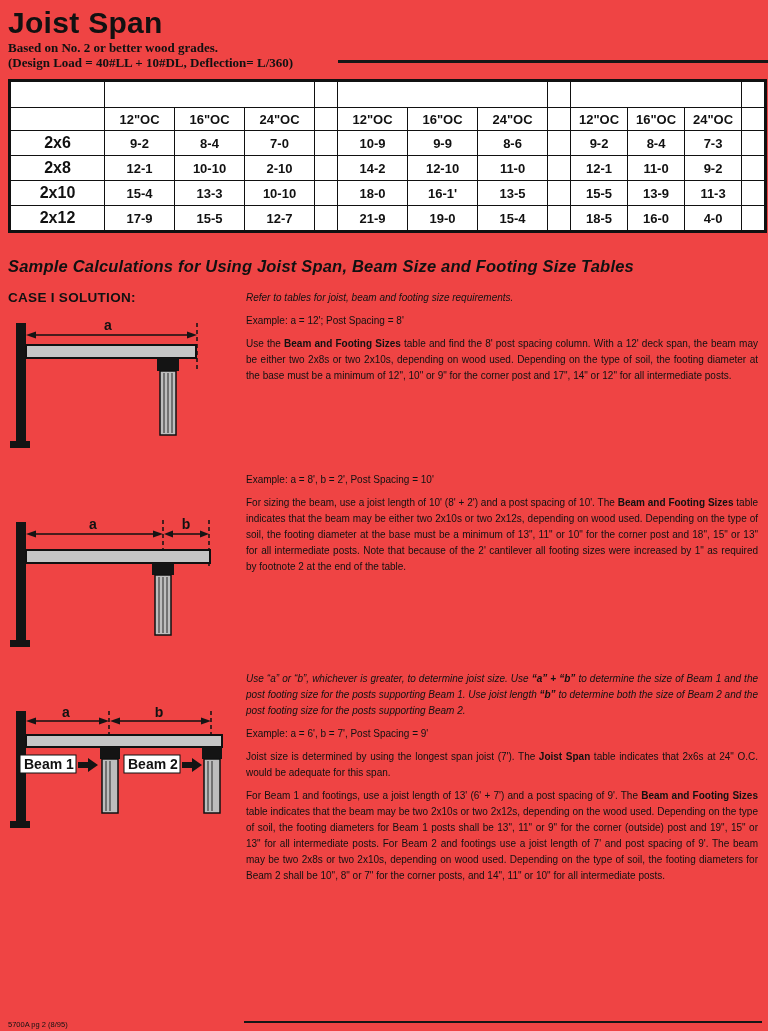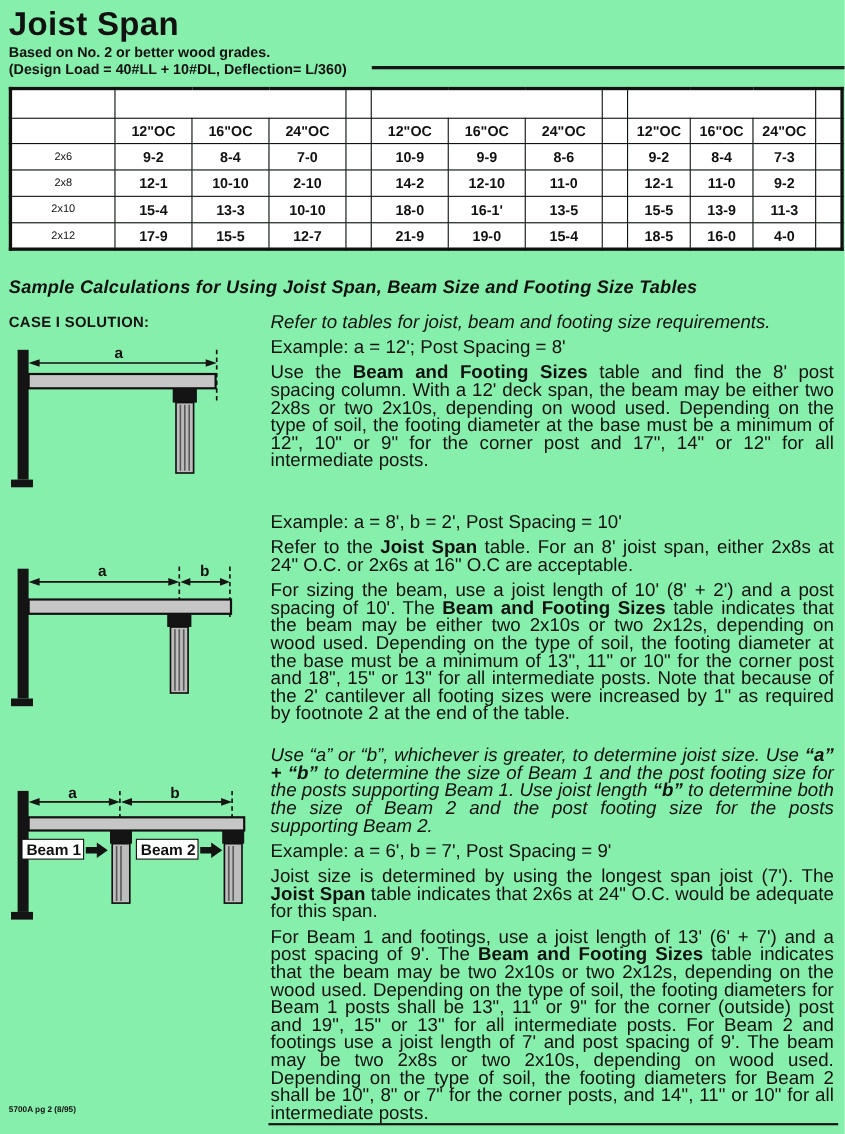--- a/index.html
+++ b/index.html
@@ -1,63 +1,63 @@
 <!DOCTYPE html>
 <html><head>
 <meta charset="utf-8">
 <style>
   * { margin:0; padding:0; box-sizing:border-box; }
   html,body { background:#ffffff; }
   .page {
     width:768px; height:1031px; position:relative; overflow:hidden;
-    background:#86efac; color:#111;
+    background:#ef4444; color:#111;
     font-family:"Liberation Sans", sans-serif;
     padding:6px 6px 0 8px;
   }
   .title { font-size:30px; font-weight:bold; letter-spacing:.3px; line-height:34px; }
-  .sub { font-size:13px; font-weight:bold; line-height:15px; }
+  .sub { font-size:13px; font-weight:bold; line-height:15px;font-family:Liberation Serif, serif; }
   .topline { position:absolute; top:60px; left:338px; width:430px; height:3px; background:#161616; }
 
   
   .jtable { border-collapse:collapse; margin-top:9px; width:756px; border:3px solid #111; table-layout:fixed; }
   .jtable th, .jtable td { border:1.5px solid #111; text-align:center; padding:3px 0; background:#fff; }
   .species { background:#161616; color:#fff; font-size:14px; font-weight:bold; height:27px; }
   .corner { background:#fff; }
   .oc { font-size:13px; font-weight:bold; height:23px; }
-  .size-cell { font-weight:normal; font-size:10px; }
+  .size-cell { font-weight:bold; font-size:16px; }
   .val { font-size:13px; font-weight:bold; height:24px; }
   .gap { background:#fff; }
   .blk { background:#161616; }
 
   
   .section-heading { font-size:16.5px; font-weight:bold; margin:24px 0 14px 0; letter-spacing:.2px;font-style:italic; }
   .case-label { font-size:13.5px; font-weight:bold; letter-spacing:.3px; }
   .case-row { display:flex; }
   .case-row.later { margin-top:15px; }
   .case-left { width:238px; flex:none; }
   .case-right { flex:1; padding-right:4px; }
-  .para { font-size:17px; line-height:16px; text-align:justify; margin-bottom:7px; }
+  .para { font-size:10px; line-height:16px; text-align:justify; margin-bottom:7px; }
   .para.italic { font-style:italic; }
   .b { font-weight:bold; }
 
   
   svg.diagram { display:block; }
   .d1 { margin-top:12px; }
   .d2 { margin-top:42px; }
   .d3 { margin-top:36px; }
   svg text { font-family:"Liberation Sans", sans-serif; font-weight:bold; font-size:14px; fill:#111; }
   .dim   { stroke:#111; stroke-width:1.5; }
   .dash  { stroke:#111; stroke-width:1.5; stroke-dasharray:4 3; }
   .solid { fill:#141414; }
   .beam  { fill:#c6c6c6; stroke:#111; stroke-width:2; }
   .post  { fill:#bdbdbd; stroke:#111; stroke-width:1.5; }
   .hatch { stroke:#5a5a5a; stroke-width:1.5; }
   .lblbox{ fill:#fff; stroke:#111; stroke-width:1; }
 
-  .footer-code { position:absolute; left:8px; bottom:18px; font-size:7.5px; font-weight:bold; }
+  .footer-code { position:absolute; left:8px; bottom:2px; font-size:7.5px; font-weight:normal; }
   .bottomline { position:absolute; left:244px; bottom:8px; width:518px; height:2.5px; background:#161616; }
 </style>
 </head>
 <body>
 
 <div class="page">
 
   <h1 class="title">Joist Span</h1>
   <div class="sub">Based on No. 2 or better wood grades.</div>
   <div class="sub">(Design Load = 40#LL + 10#DL, Deflection= L/360)</div>
@@ -213,21 +213,20 @@
         <rect class="beam" x="18" y="36" width="184" height="13"></rect>
         <rect class="solid" x="144" y="49" width="22" height="12"></rect>
         <rect class="post" x="147" y="61" width="16" height="60"></rect>
         <line class="hatch" x1="151" y1="63" x2="151" y2="119"></line>
         <line class="hatch" x1="155" y1="63" x2="155" y2="119"></line>
         <line class="hatch" x1="159" y1="63" x2="159" y2="119"></line>
       </svg>
     </div>
     <div class="case-right">
         <p class="para"><span>Example:  a = 8', b = 2', Post Spacing = 10'</span></p>
-        <p class="para"><span>Refer to the </span><span class="b">Joist Span</span><span> table.  For an 8' joist span, either 2x8s at 24" O.C. or 2x6s at 16" O.C are acceptable.</span></p>
         <p class="para"><span>For sizing the beam, use a joist length of 10' (8' + 2') and a post spacing of 10'. The </span><span class="b">Beam and Footing Sizes</span><span> table indicates that the beam may be either two 2x10s or two 2x12s, depending on wood used.  Depending on the type of soil, the footing diameter at the base must be a minimum of 13", 11" or 10" for the corner post and 18", 15" or 13"  for all intermediate posts.  Note that because of the 2' cantilever all footing sizes were increased by 1" as required by footnote 2 at the end of the table.</span></p>
       </div>
   </div>
 
   <div class="case-row later">
     <div class="case-left">
       <svg class="diagram d3" width="232" height="150" viewBox="0 0 232 150">
         <line class="dash" x1="101" y1="4" x2="101" y2="50"></line>
         <line class="dash" x1="203" y1="4" x2="203" y2="50"></line>
         <line class="dim" x1="24" y1="14" x2="95" y2="14"></line>

